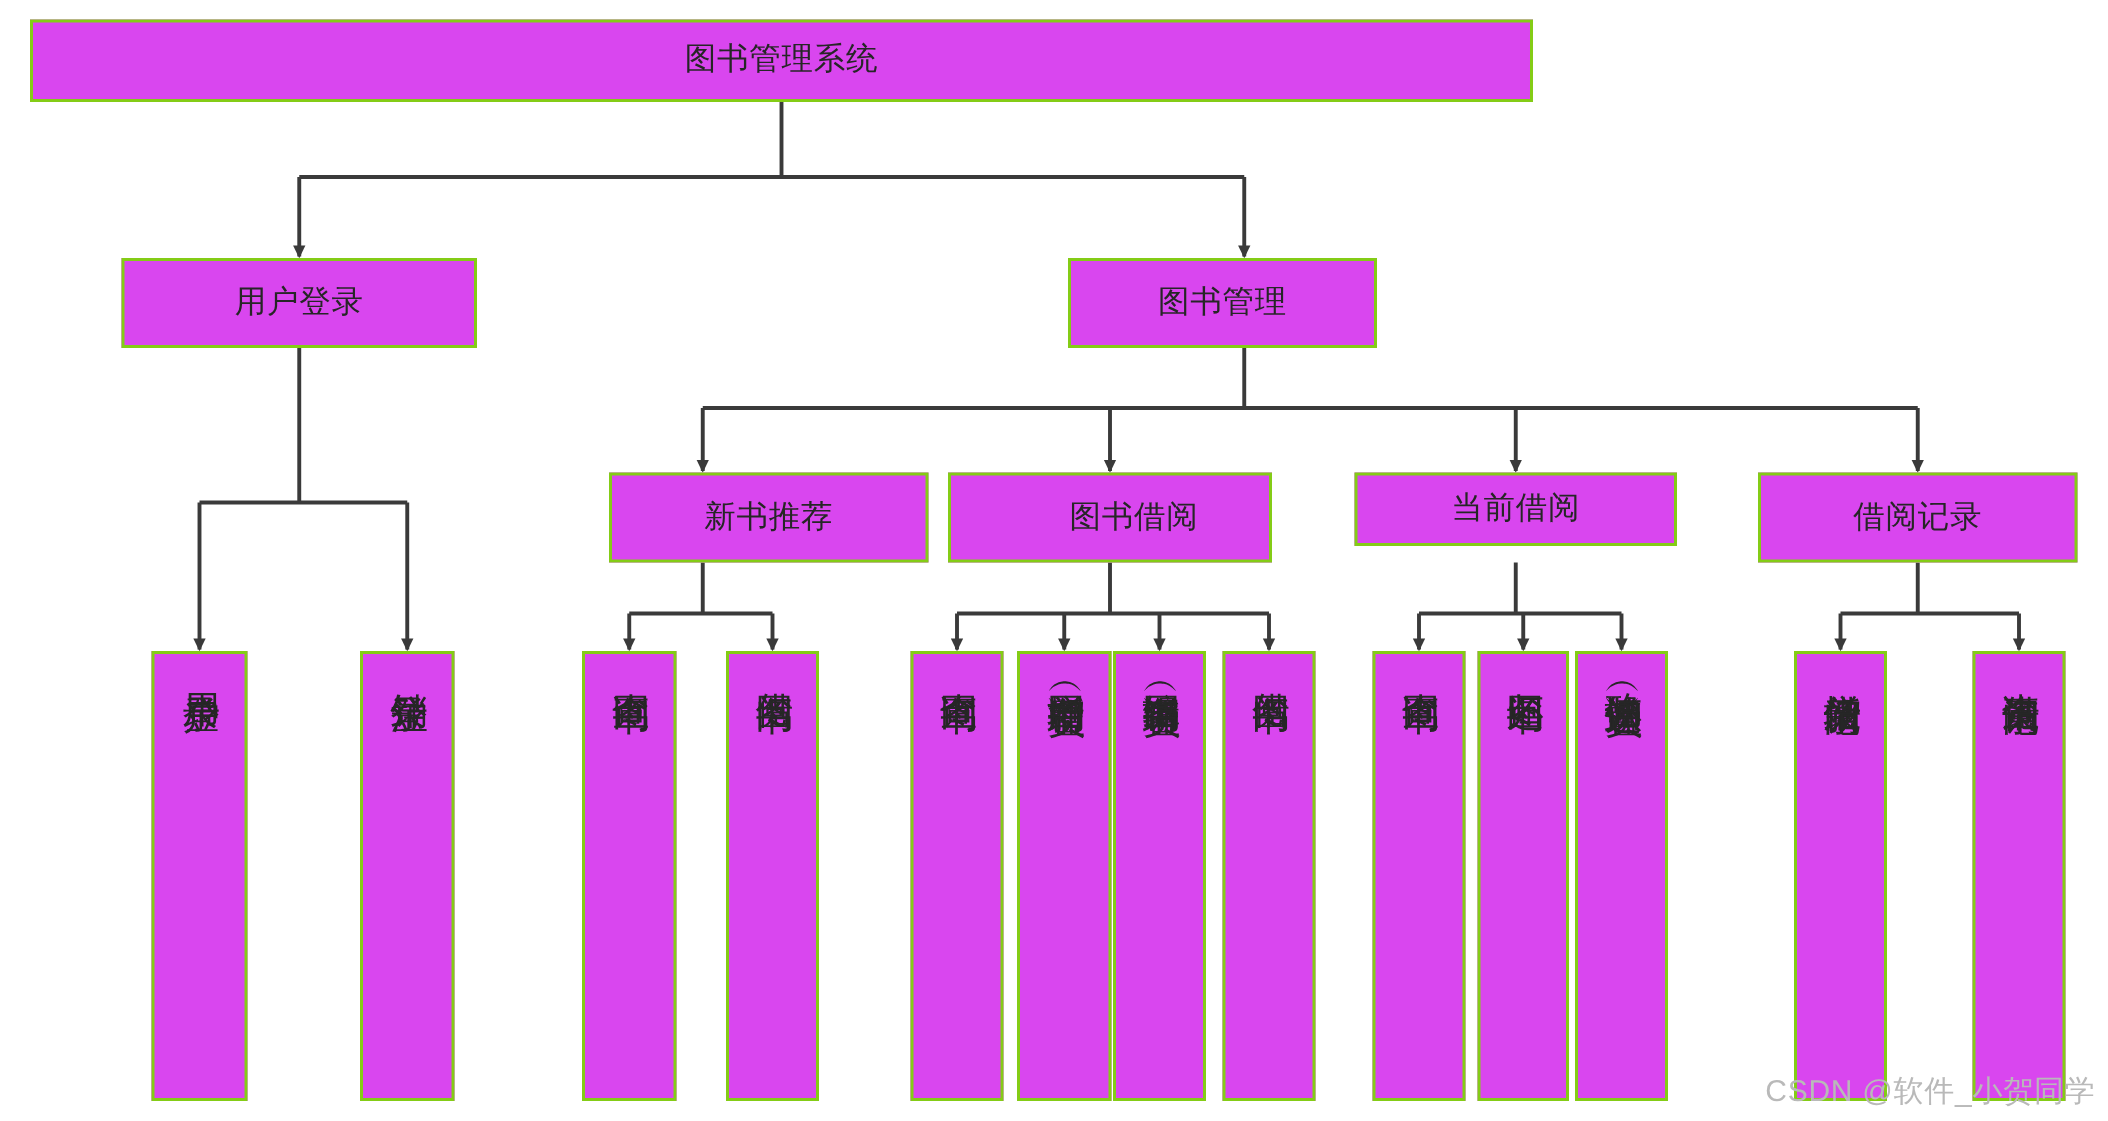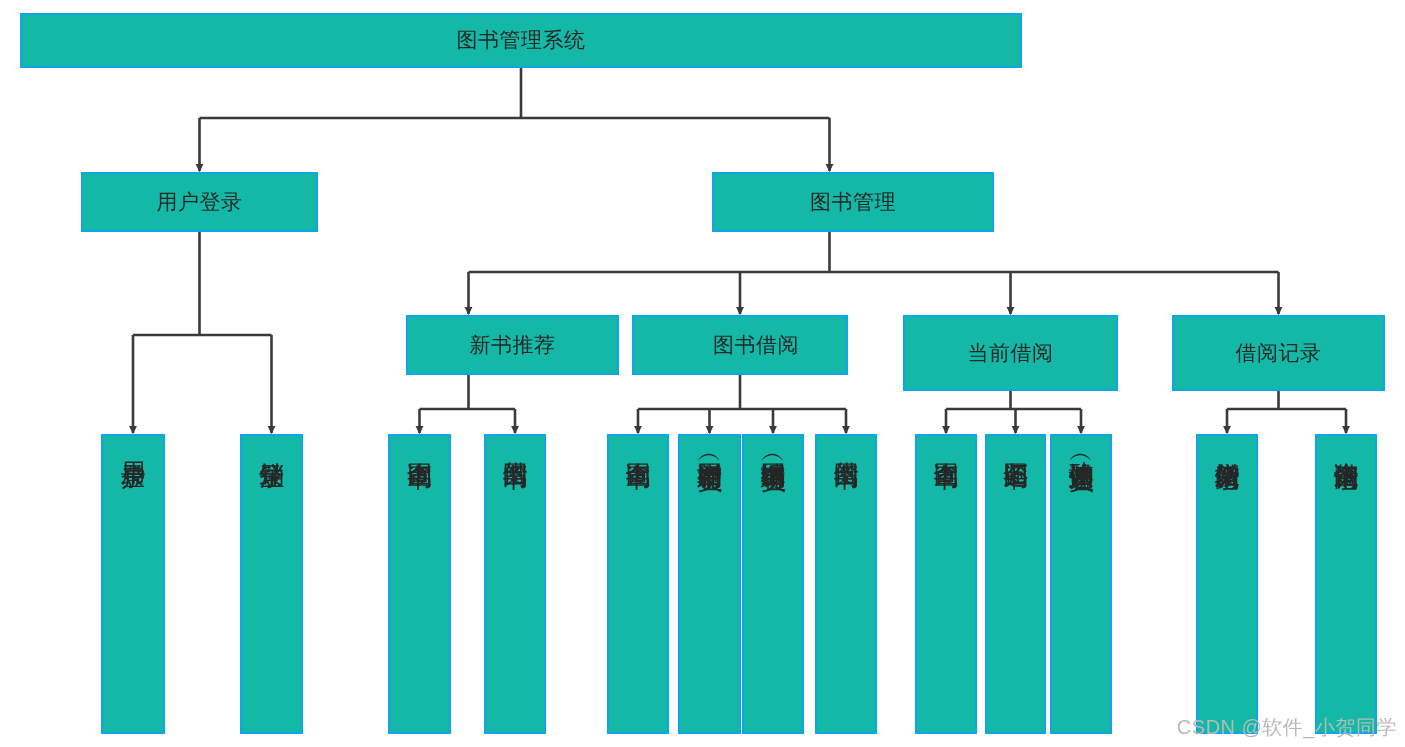--- a/index.html
+++ b/index.html
@@ -21,22 +21,22 @@
   #edges {
     position: absolute;
     left: 0;
     top: 0;
     width: 1405px;
     height: 747px;
   }
   .node {
     position: absolute;
     box-sizing: border-box;
-    background: #14b8a6;
-    border: 2px solid #0ea5e9;
+    background: #d946ef;
+    border: 2px solid #84cc16;
     display: flex;
     align-items: center;
     justify-content: center;
     color: #262626;
     z-index: 2;
   }
   .node-label {
     display: block;
     text-align: center;
     line-height: 1.08;
@@ -117,37 +117,37 @@
   </svg>
 
   <div class="node horizontal" style="left: 20px; top: 13px; width: 1002px; height: 55px;">
       <span class="node-label">图书管理系统</span>
     </div>
 
   <div class="node horizontal" style="left: 81px; top: 172px; width: 237px; height: 60px;">
       <span class="node-label">用户登录</span>
     </div>
 
-  <div class="node horizontal" style="left: 712px; top: 172px; width: 282px; height: 60px;">
+  <div class="node horizontal" style="left: 712px; top: 172px; width: 206px; height: 60px;">
       <span class="node-label">图书管理</span>
     </div>
 
   <div class="node horizontal" style="left: 362px; top: 315px; width: 213px; height: 60px; margin-left: 44px;">
       <span class="node-label">新书推荐</span>
     </div>
 
   <div class="node horizontal" style="left: 632px; top: 315px; width: 216px; height: 60px; padding-left: 32px;">
       <span class="node-label">图书借阅</span>
     </div>
 
-  <div class="node horizontal" style="left: 903px; top: 315px; width: 215px; height: 76px;">
+  <div class="node horizontal" style="left: 903px; top: 315px; width: 215px; height: 49px;">
       <span class="node-label">当前借阅</span>
     </div>
 
-  <div class="node horizontal" style="left: 1172px; top: 315px; width: 213px; height: 76px;">
+  <div class="node horizontal" style="left: 1172px; top: 315px; width: 213px; height: 60px;">
       <span class="node-label">借阅记录</span>
     </div>
 
   <div class="node vertical" style="left: 101px; top: 434px; width: 64px; height: 300px;">
       <span class="node-label">用户登录</span>
     </div>
 
   <div class="node vertical" style="left: 240px; top: 434px; width: 63px; height: 300px;">
       <span class="node-label">注销登录</span>
     </div>

